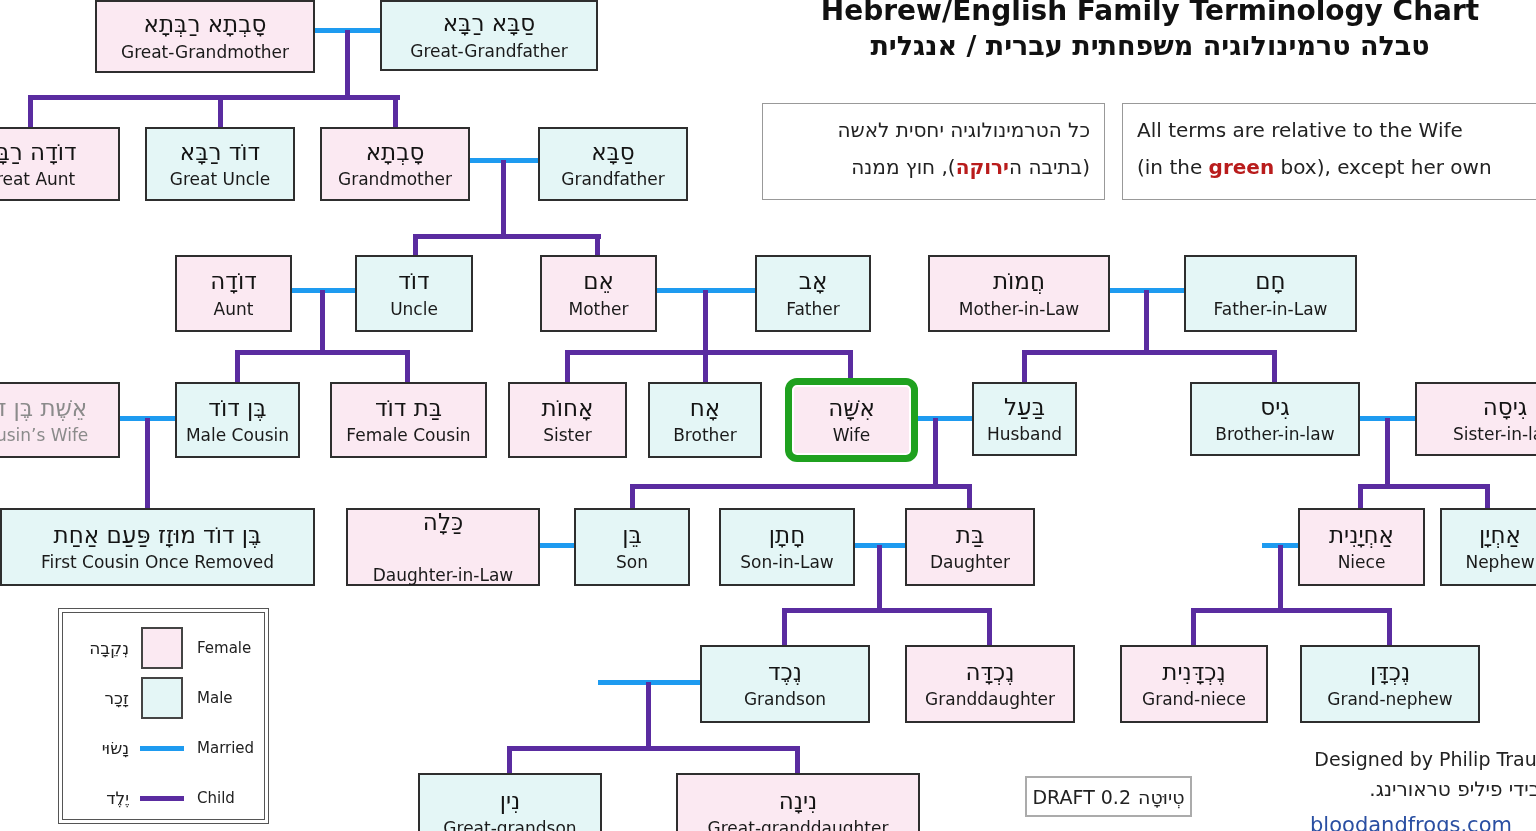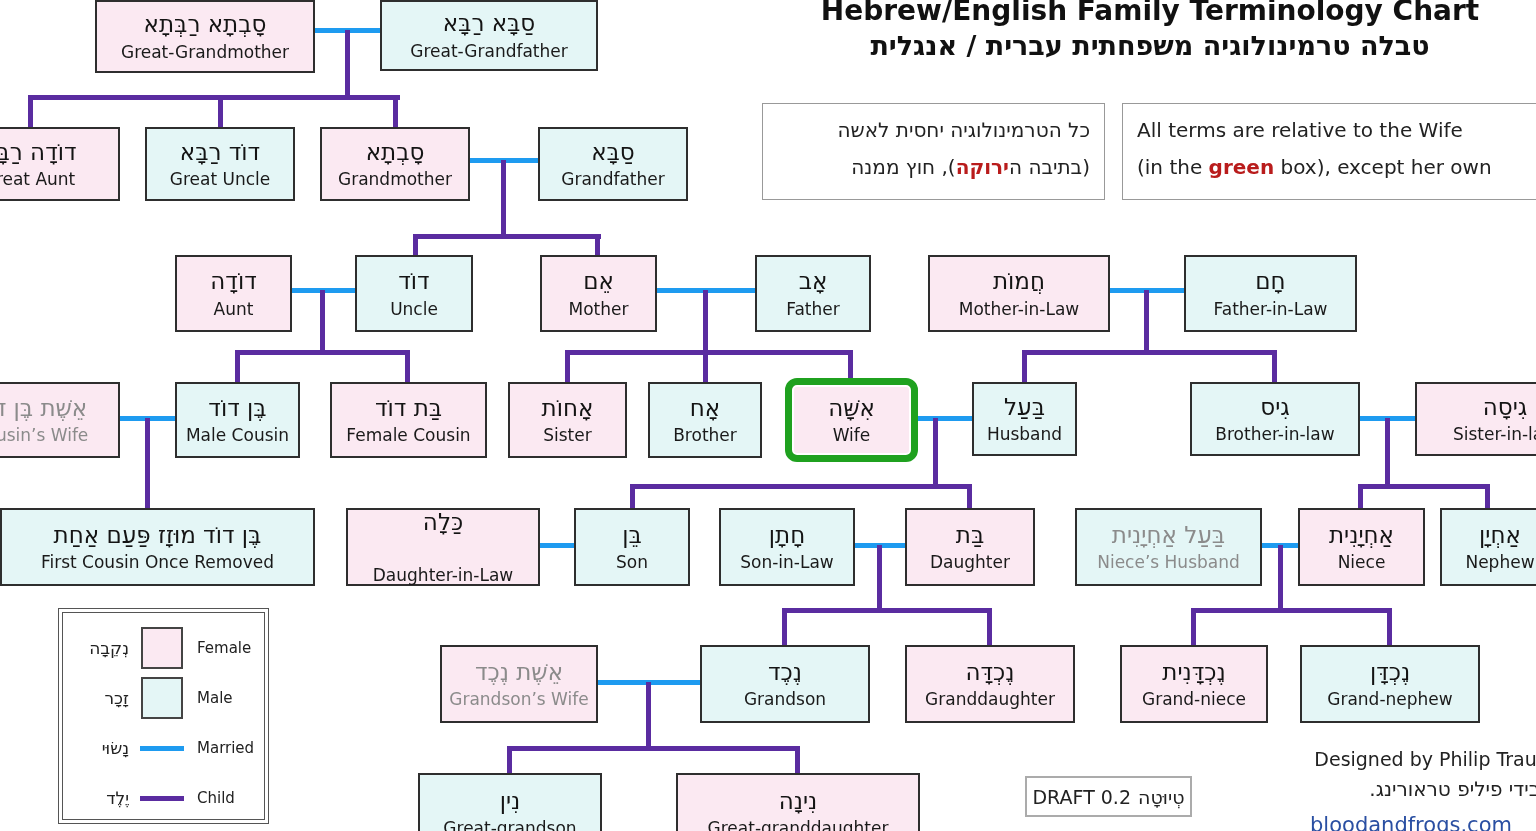--- a/index.html
+++ b/index.html
@@ -275,36 +275,28 @@
       <div class="en">Son</div>
     </div>
     <div class="node m" style="left: 719px; top: 508px; width: 136px; height: 78px;">
       <div class="he" dir="rtl">חָתָן</div>
       <div class="en">Son-in-Law</div>
     </div>
     <div class="node f" style="left: 905px; top: 508px; width: 130px; height: 78px;">
       <div class="he" dir="rtl">בַּת</div>
       <div class="en">Daughter</div>
     </div>
-    <div class="node m gray" style="left: 1075px; top: 508px; width: 187px; height: 78px;">
-      <div class="he" dir="rtl">בַּעַל אַחְיָנִית</div>
-      <div class="en">Niece’s Husband</div>
-    </div>
     <div class="node f" style="left: 1298px; top: 508px; width: 127px; height: 78px;">
       <div class="he" dir="rtl">אַחְיָנִית</div>
       <div class="en">Niece</div>
     </div>
     <div class="node m" style="left: 1440px; top: 508px; width: 120px; height: 78px;">
       <div class="he" dir="rtl">אַחְיָן</div>
       <div class="en">Nephew</div>
     </div>
-    <div class="node f gray" style="left: 440px; top: 645px; width: 158px; height: 78px;">
-      <div class="he" dir="rtl">אֵשֶׁת נֶכֶד</div>
-      <div class="en">Grandson’s Wife</div>
-    </div>
     <div class="node m" style="left: 700px; top: 645px; width: 170px; height: 78px;">
       <div class="he" dir="rtl">נֶכֶד</div>
       <div class="en">Grandson</div>
     </div>
     <div class="node f" style="left: 905px; top: 645px; width: 170px; height: 78px;">
       <div class="he" dir="rtl">נֶכְדָּה</div>
       <div class="en">Granddaughter</div>
     </div>
     <div class="node f" style="left: 1120px; top: 645px; width: 148px; height: 78px;">
       <div class="he" dir="rtl">נֶכְדָּנִית</div>

